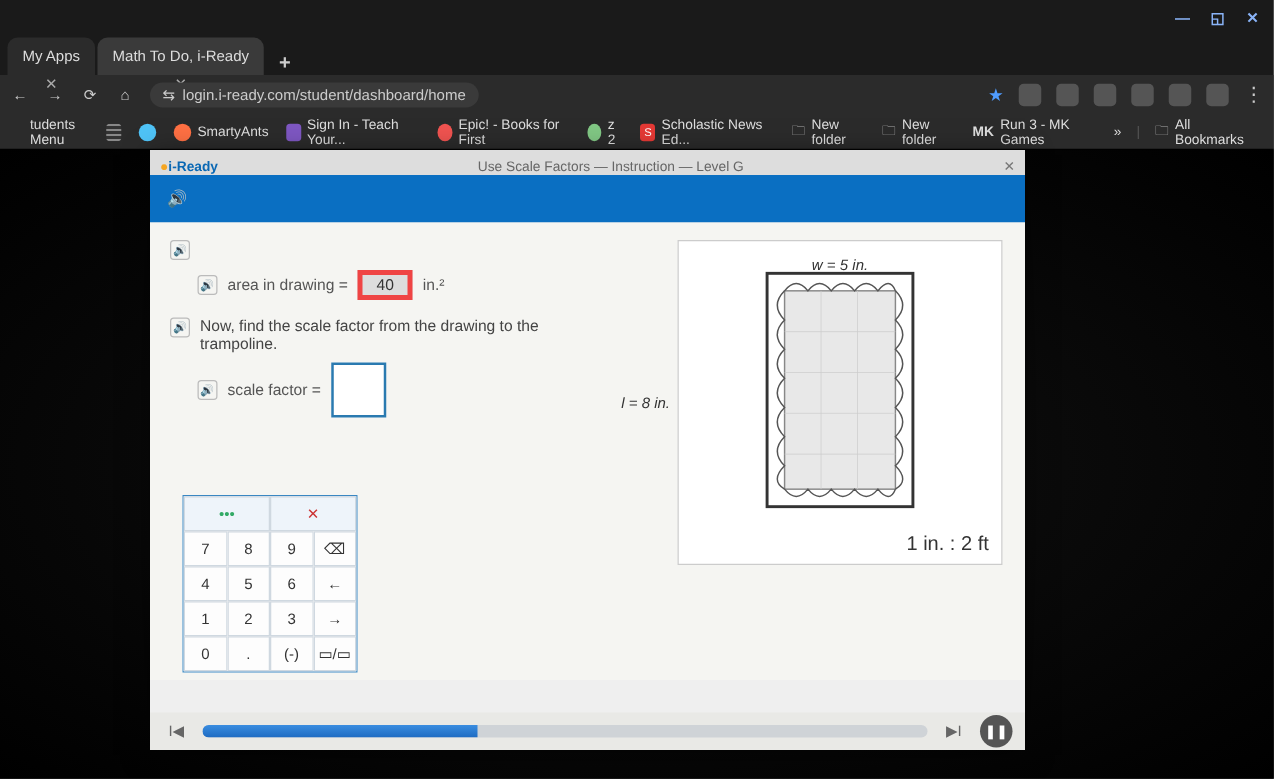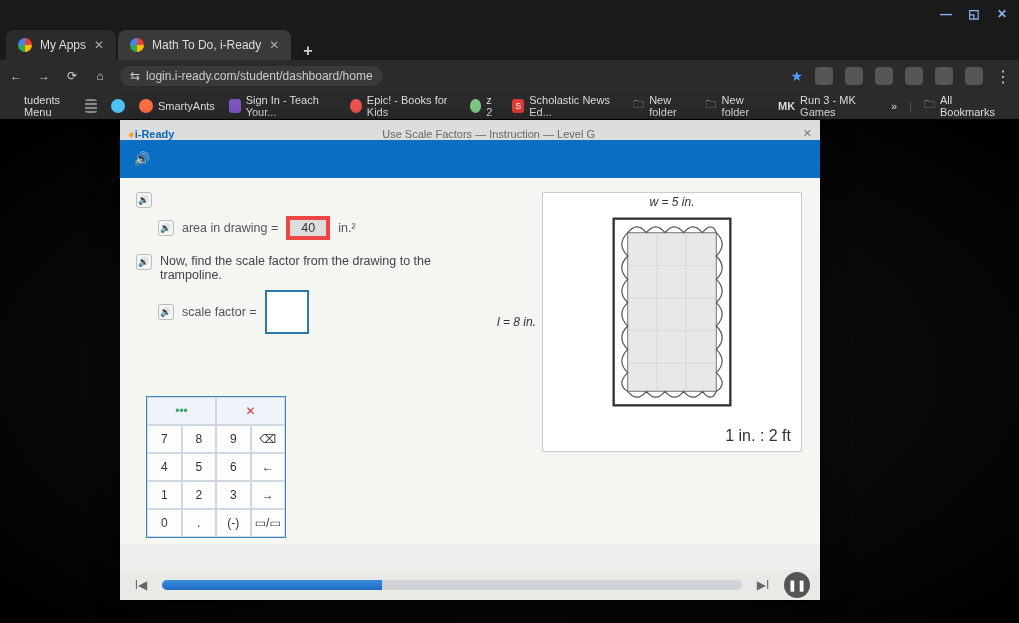--- a/index.html
+++ b/index.html
@@ -2,21 +2,21 @@
 <html><head>
 <meta charset="utf-8">
 <style>
   * { margin: 0; padding: 0; box-sizing: border-box; font-family: -apple-system, BlinkMacSystemFont, "Segoe UI", Arial, sans-serif; }
   body { background: #1a1a1a; width: 1019px; height: 623px; overflow: hidden; color: #ddd; font-size: 12px; }
 
   
   .titlebar { height: 28px; display: flex; align-items: center; justify-content: flex-end; padding: 0 10px; gap: 14px; }
   .win-ctl { width: 14px; height: 14px; display:flex; align-items:center; justify-content:center; color:#8ab4f8; font-weight:bold;}
   .tabstrip { height: 32px; display: flex; align-items: flex-end; padding: 0 6px; gap: 2px; }
-  .tab { height: 30px; display:flex; align-items:center; padding: 0 12px; gap: 8px; border-radius: 8px 8px 0 0; background:#2b2b2b; max-width: 180px; }
+  .tab { height: 30px; display:flex; align-items:center; padding: 0 12px; gap: 8px; border-radius: 8px 8px 0 0; background:#2b2b2b; max-width: 180px; flex-direction: column; }
   .tab.active { background:#3a3a3a; }
   .tab .favicon { width:14px; height:14px; border-radius:50%; background: conic-gradient(#ea4335 0 90deg,#fbbc04 90deg 180deg,#34a853 180deg 270deg,#4285f4 270deg 360deg);}
   .tab .tclose { color:#aaa; font-size:12px; }
   .newtab { color:#ccc; padding: 0 10px; font-size:16px; font-weight:bold;}
   .addrbar { height: 32px; display:flex; align-items:center; padding: 0 8px; gap: 12px; background:#2b2b2b;}
   .navico { width:16px; color:#ccc; text-align:center;}
   .url { flex: 0 0 auto; background:#3a3a3a; padding:3px 10px; border-radius:12px; display:flex; gap:6px; align-items:center; color:#ccc;}
   .addr-spacer { flex:1; }
   .star { color:#4f9cff; font-size:14px;}
   .ext { width:18px;height:18px;border-radius:4px;background:#555;display:flex;align-items:center;justify-content:center;font-size:10px;color:#ccc;}
@@ -52,21 +52,21 @@
   .keypad { position:absolute; left:26px; bottom:6px; width:140px; background:#fff; border:1px solid #3a87c2;}
   .kp-top { display:flex;}
   .kp-top .kbtn { flex:1;}
   .kp-grid { display:grid; grid-template-columns:repeat(4,1fr);}
   .kbtn { height:28px;border:1px solid #cfd8e0;display:flex;align-items:center;justify-content:center;font-size:12px;color:#333;background:#fdfdfd;}
   .kbtn.hdr { background:#eef4fa;color:#3a6;}
   .kbtn.hdr.x { color:#c33;}
 
   .figure { position:absolute; right:18px; top:14px; width:260px; height:260px; background:#fff; border:1px solid #ccc; padding:14px;}
   .figure svg { width:100%; height:210px;}
-  .figlabel-w { position:absolute; top:2px; left:0; right:0; text-align:center; font-style:italic; font-size:12px; color:#333;}
+  .figlabel-w { position:absolute; top:12px; left:0; right:0; text-align:center; font-style:italic; font-size:12px; color:#333;}
   .figlabel-l { position:absolute; left:-46px; top:50%; transform:translateY(-50%); font-style:italic; font-size:12px; color:#333;text-align:right;}
   .scale-note { position:absolute; right:10px; bottom:6px; font-size:16px; color:#333;}
 
   .progress { position:absolute; left:0; right:0; bottom:0; height:30px; display:flex; align-items:center; padding:0 10px; gap:10px; background:#e9e9e6;}
   .pbtn { width:22px;height:22px;color:#666;display:flex;align-items:center;justify-content:center;}
   .pbar { flex:1; height:10px;background:#cfd3d7;border-radius:5px;position:relative;overflow:hidden;}
   .pfill { position:absolute;left:0;top:0;bottom:0;width:38%;background:linear-gradient(#3a8de0,#1e6bc2);}
   .pause { width:26px;height:26px;border-radius:50%;background:#555;color:#fff;display:flex;align-items:center;justify-content:center;font-size:11px;}
 </style>
 </head>
@@ -123,21 +123,21 @@
   <div class="bm">
       <span class="bmico" style="background:#ff7043;border-radius:50%;"></span>
       <span>SmartyAnts</span>
     </div>
   <div class="bm">
       <span class="bmico" style="background:#7e57c2;"></span>
       <span>Sign In - Teach Your...</span>
     </div>
   <div class="bm">
       <span class="bmico" style="background:#ef5350;border-radius:50%;"></span>
-      <span>Epic! - Books for Kids</span>
+      <span>Epic! - Books for First</span>
     </div>
   <div class="bm">
       <span class="bmico" style="background:#81c784;border-radius:50%;"></span>
       <span>z 2</span>
     </div>
   <div class="bm">
       <span class="bmico" style="background:#e53935;color:#fff;font-size:9px;display:flex;align-items:center;justify-content:center;">S</span>
       <span>Scholastic News Ed...</span>
     </div>
   <div class="bm">

